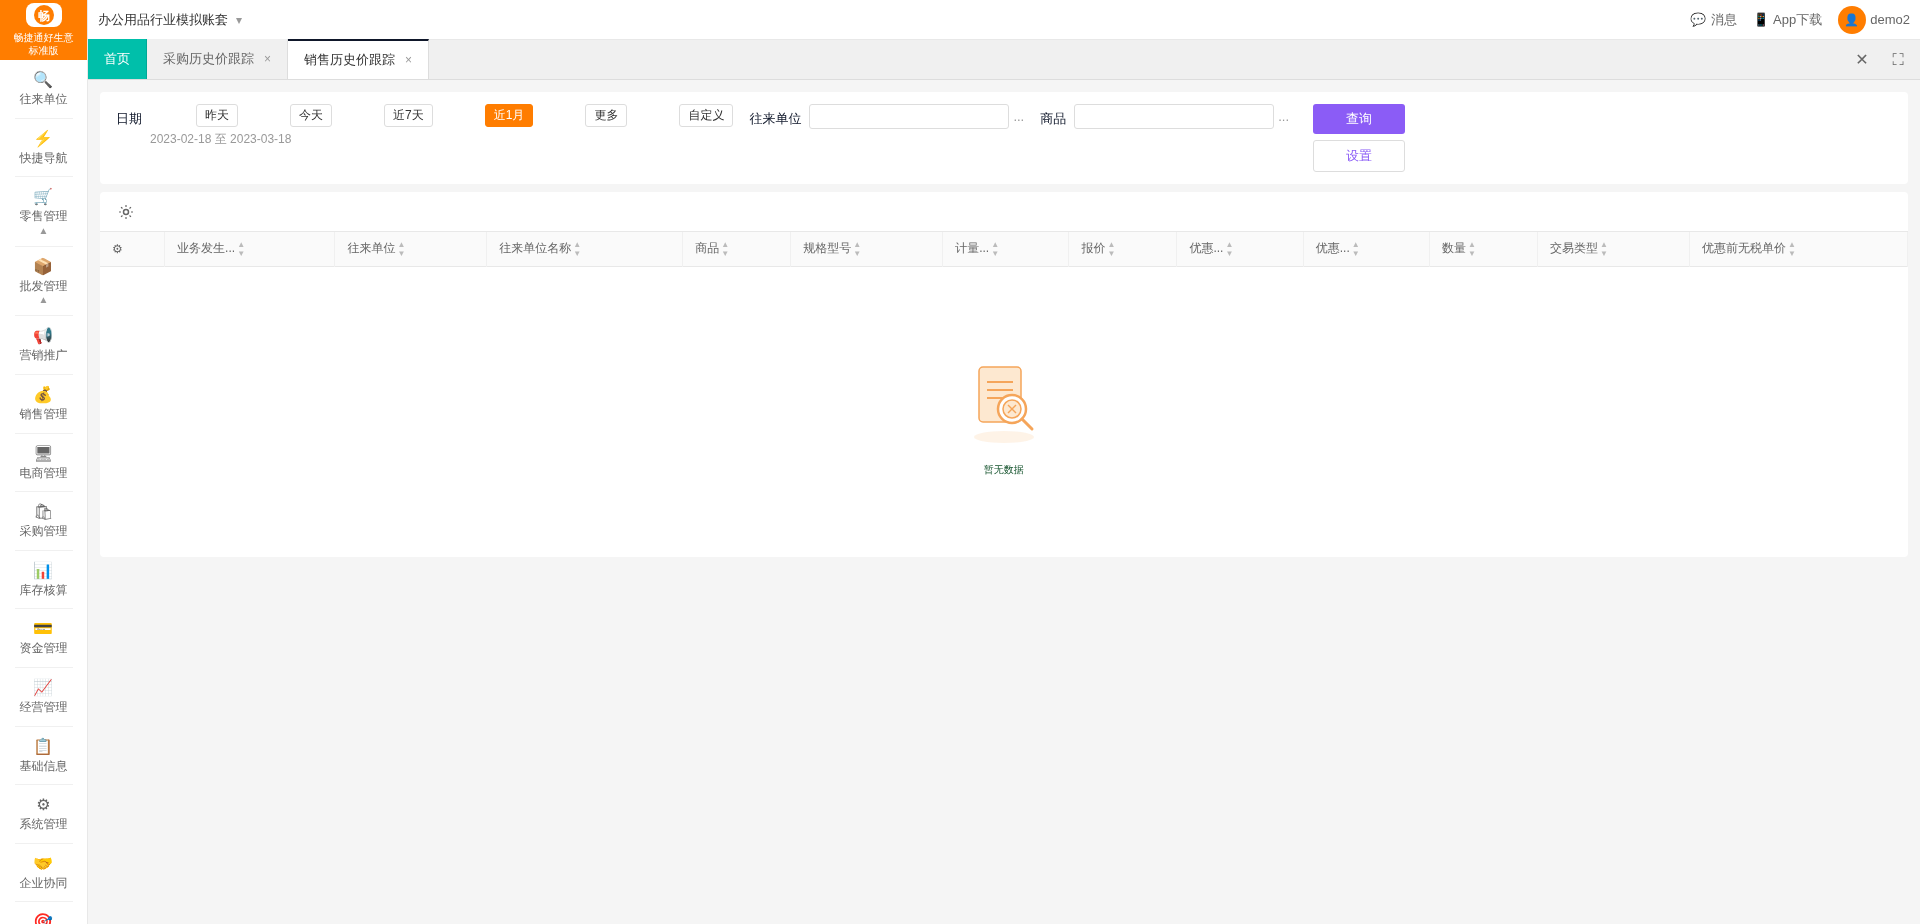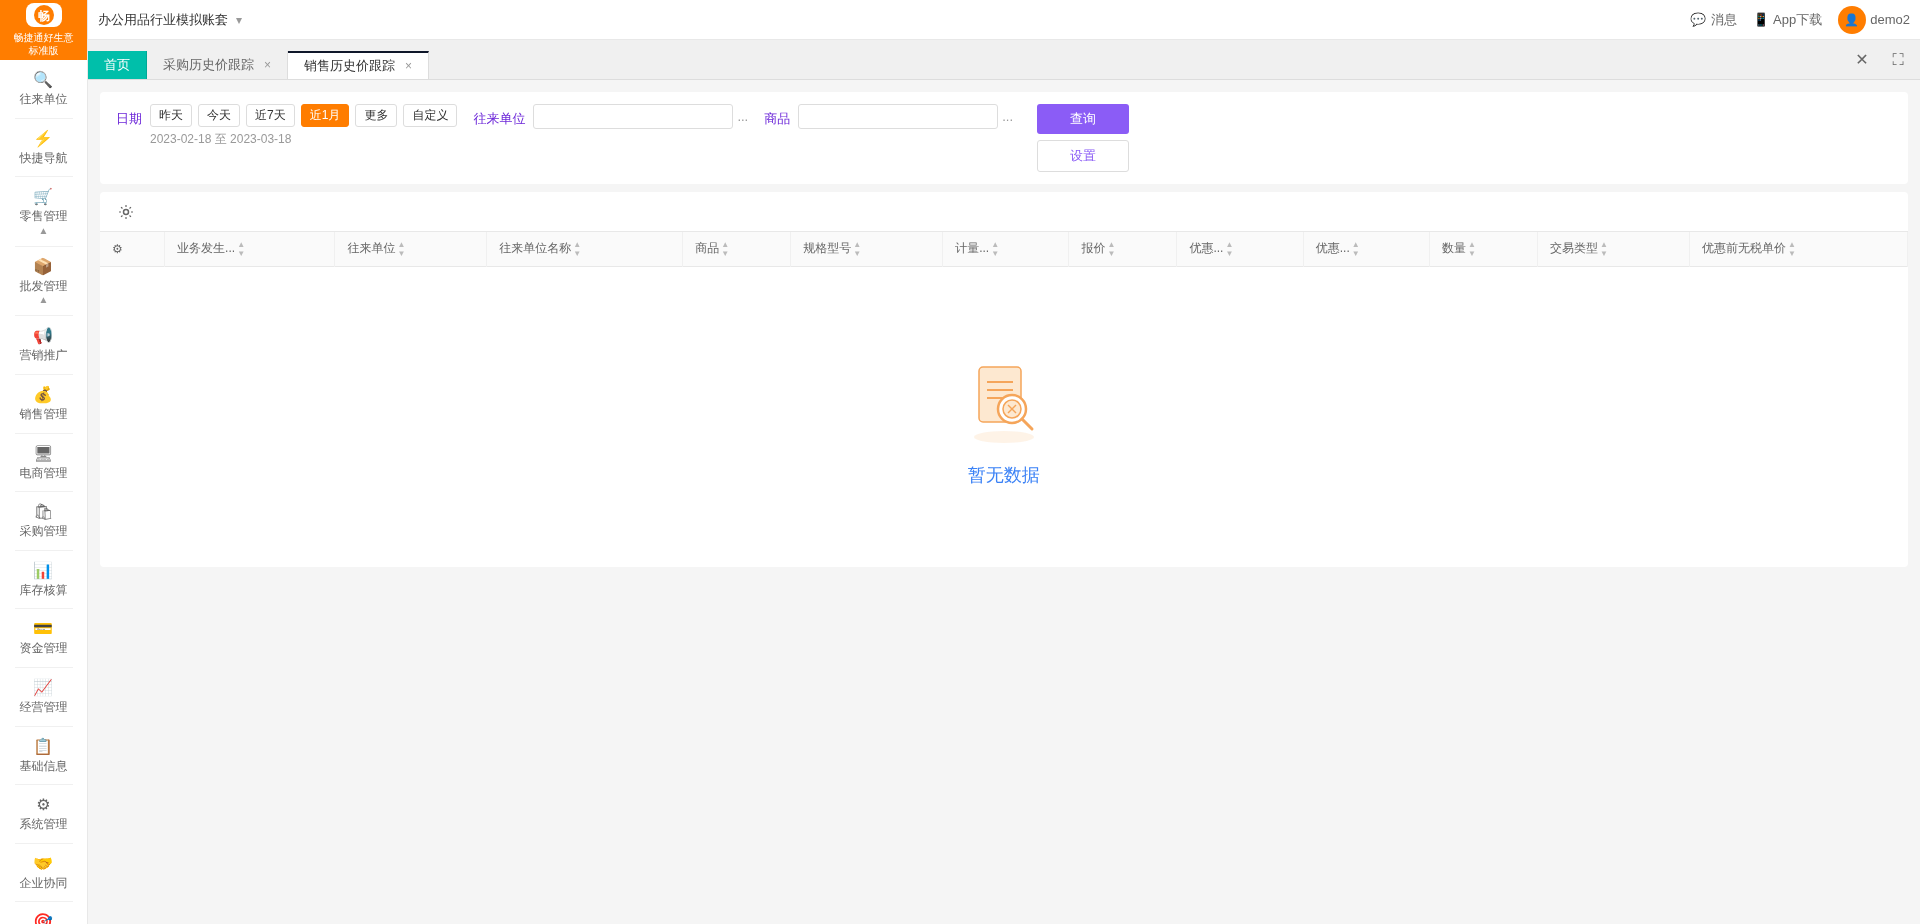--- a/index.html
+++ b/index.html
@@ -128,21 +128,21 @@
     
     .tabbar {
       height: 40px;
       background: #f0f0f0;
       display: flex;
       align-items: center;
       padding: 0 0 0 0;
       border-bottom: 1px solid #ddd;
     }
     .tab {
-      height: 28px;
+      height: 40px;
       display: flex;
       align-items: center;
       padding: 0 16px;
       font-size: 13px;
       cursor: pointer;
       color: #666;
       border-right: 1px solid #ddd;
       background: #f0f0f0;
       gap: 6px;
       white-space: nowrap;
@@ -248,21 +248,21 @@
       gap: 16px;
       flex-wrap: wrap;
     }
     .filter-item {
       display: flex;
       align-items: flex-start;
       gap: 8px;
     }
     .filter-label {
       font-size: 13px;
-      color: #6d28d9;
+      color: #0f172a;
       white-space: nowrap;
       padding-top: 6px;
     }
     .filter-date-group {
       display: flex;
       flex-direction: column;
       gap: 4px;
     }
     .date-presets {
       display: flex;
@@ -271,20 +271,21 @@
       flex-wrap: wrap;
     }
     .date-preset-btn {
       padding: 2px 8px;
       font-size: 12px;
       border: 1px solid #ddd;
       border-radius: 3px;
       cursor: pointer;
       background: #fff;
       color: #333;
+      margin-left: 46px;
     }
     .date-preset-btn.active {
       background: #ff7d00;
       color: #fff;
       border-color: #ff7d00;
     }
     .date-range-text {
       font-size: 12px;
       color: #999;
     }
@@ -381,22 +382,22 @@
       align-items: center;
       justify-content: center;
       padding: 80px 0;
     }
     .empty-icon {
       width: 100px;
       height: 100px;
       margin-bottom: 16px;
     }
     .empty-text {
-      font-size: 18px;
-      color: #3b82f6;
+      font-size: 10px;
+      color: #14532d;
     }
 
     
     ::-webkit-scrollbar { width: 6px; height: 6px; }
     ::-webkit-scrollbar-track { background: #f0f0f0; }
     ::-webkit-scrollbar-thumb { background: #ccc; border-radius: 3px; }
   </style>
 </head>
 <body>
 

